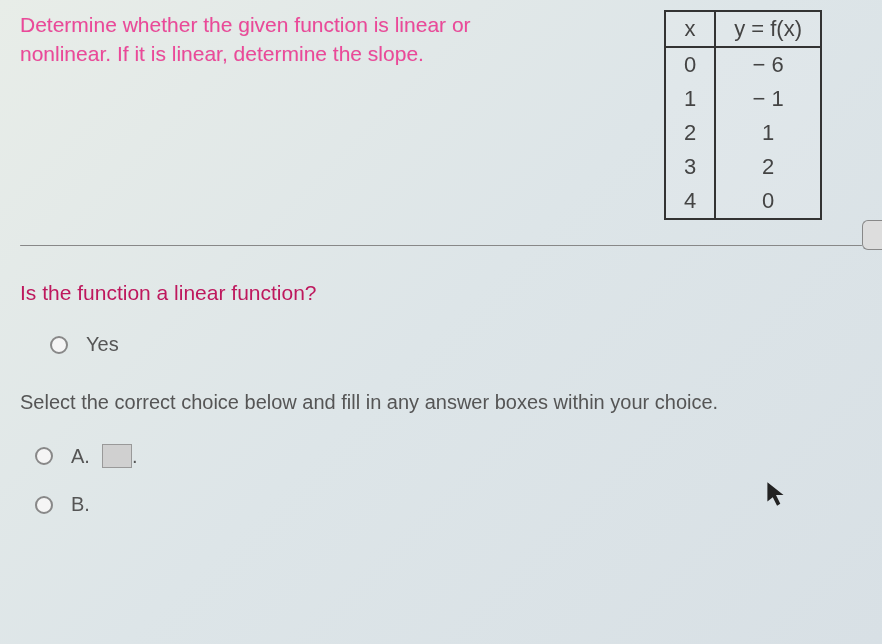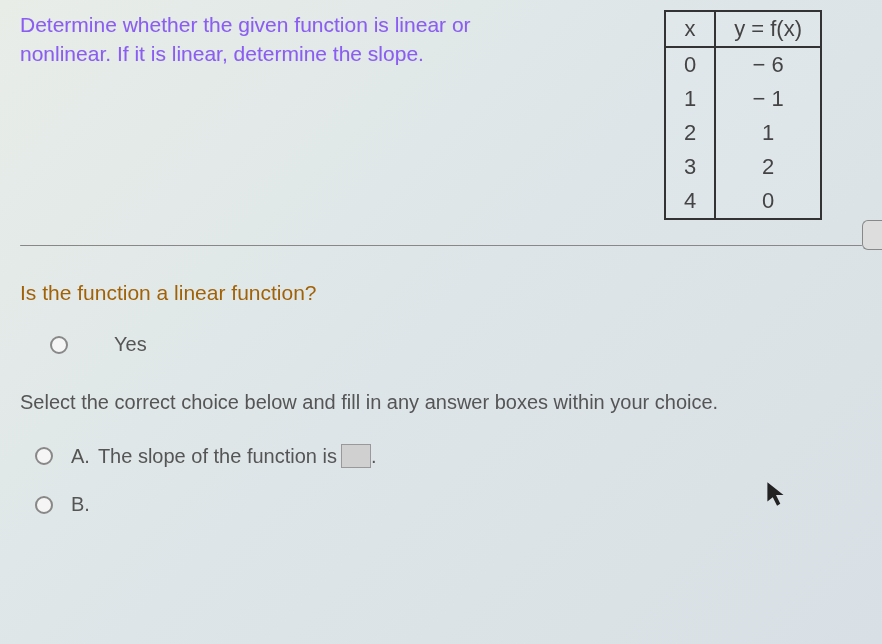--- a/index.html
+++ b/index.html
@@ -19,21 +19,21 @@
     }
     .top-section {
       display: flex;
       justify-content: space-between;
       align-items: flex-start;
       min-height: 200px;
     }
     .instructions {
       font-size: 21px;
       line-height: 1.4;
-      color: #8b5cf6;
+      color: #ec4899;
       max-width: 480px;
       text-shadow: 0 0 1px rgba(0,0,0,0.1);
     }
     .data-table {
       border: 2px solid #333;
       border-collapse: collapse;
       margin-right: 40px;
       font-size: 22px;
       color: #444;
       background: rgba(255,255,255,0.1);
@@ -53,34 +53,33 @@
       border-right: 2px solid #333;
     }
     .divider {
       border: none;
       border-top: 1.5px solid #888;
       margin: 25px 0 35px 0;
       border-radius: 2px;
     }
     .question-text {
       font-size: 21px;
-      color: #a16207;
+      color: #be185d;
       margin-bottom: 28px;
     }
     .radio-group {
       margin-left: 30px;
       margin-bottom: 35px;
     }
     .radio-option {
       display: flex;
       align-items: center;
       margin-bottom: 22px;
       font-size: 20px;
       color: #555;
-      gap: 28px;
     }
     .radio-circle {
       width: 18px;
       height: 18px;
       border-radius: 50%;
       border: 2px solid #888;
       margin-right: 18px;
       background: #f5f5f5;
       position: relative;
     }
@@ -198,21 +197,20 @@
 <div class="cursor-arrow">
   <svg viewBox="0 0 20 26">
       <path d="M2 2 L2 20 L7 16 L11 24 L14 22 L10 14 L17 14 Z" fill="#222"></path>
     </svg>
 </div>
 
 <div class="choice-group">
   <div class="choice-option">
     <span class="radio-circle"></span>
     <span class="choice-label">A.</span>
-    <span>The slope of the function is </span>
     <span class="answer-box"></span>
     <span>.</span>
   </div>
   <div class="choice-option">
     <span class="radio-circle"></span>
     <span class="choice-label">B.</span>
   </div>
 </div>
 
 </body></html>

